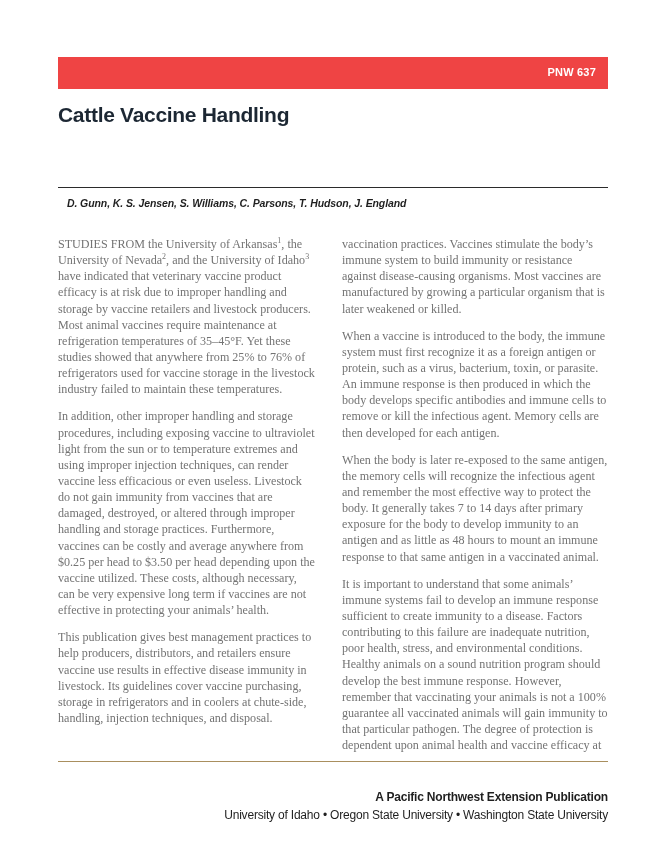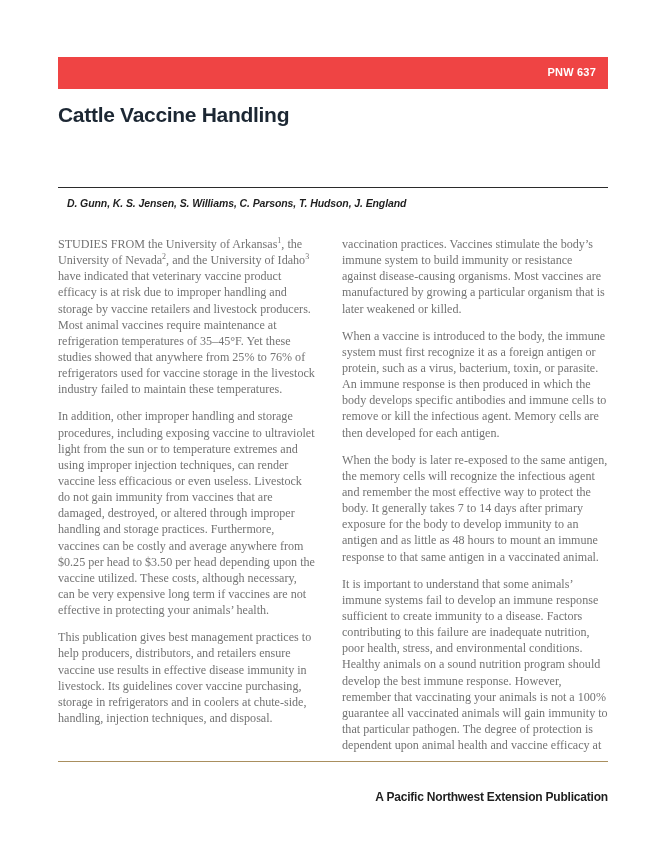--- a/index.html
+++ b/index.html
@@ -191,15 +191,16 @@
 
       <p class="body-para">It is important to understand that some animals’ immune systems fail to develop an immune response sufficient to create immunity to a disease. Factors contributing to this failure are inadequate nutrition, poor health, stress, and environmental conditions. Healthy animals on a sound nutrition program should develop the best immune response. However, remember that vaccinating your animals is not a 100% guarantee all vaccinated animals will gain immunity to that particular pathogen. The degree of protection is dependent upon animal health and vaccine efficacy at the time of administration.</p>
 
     </div>
 
   </div>
 
   <div class="footer-rule"></div>
   <div class="footer">
     <div class="footer-line1">A Pacific Northwest Extension Publication</div>
+    <div class="footer-line2">University of Idaho • Oregon State University • Washington State University</div>
   </div>
 
 </div>
 
 </body></html>

